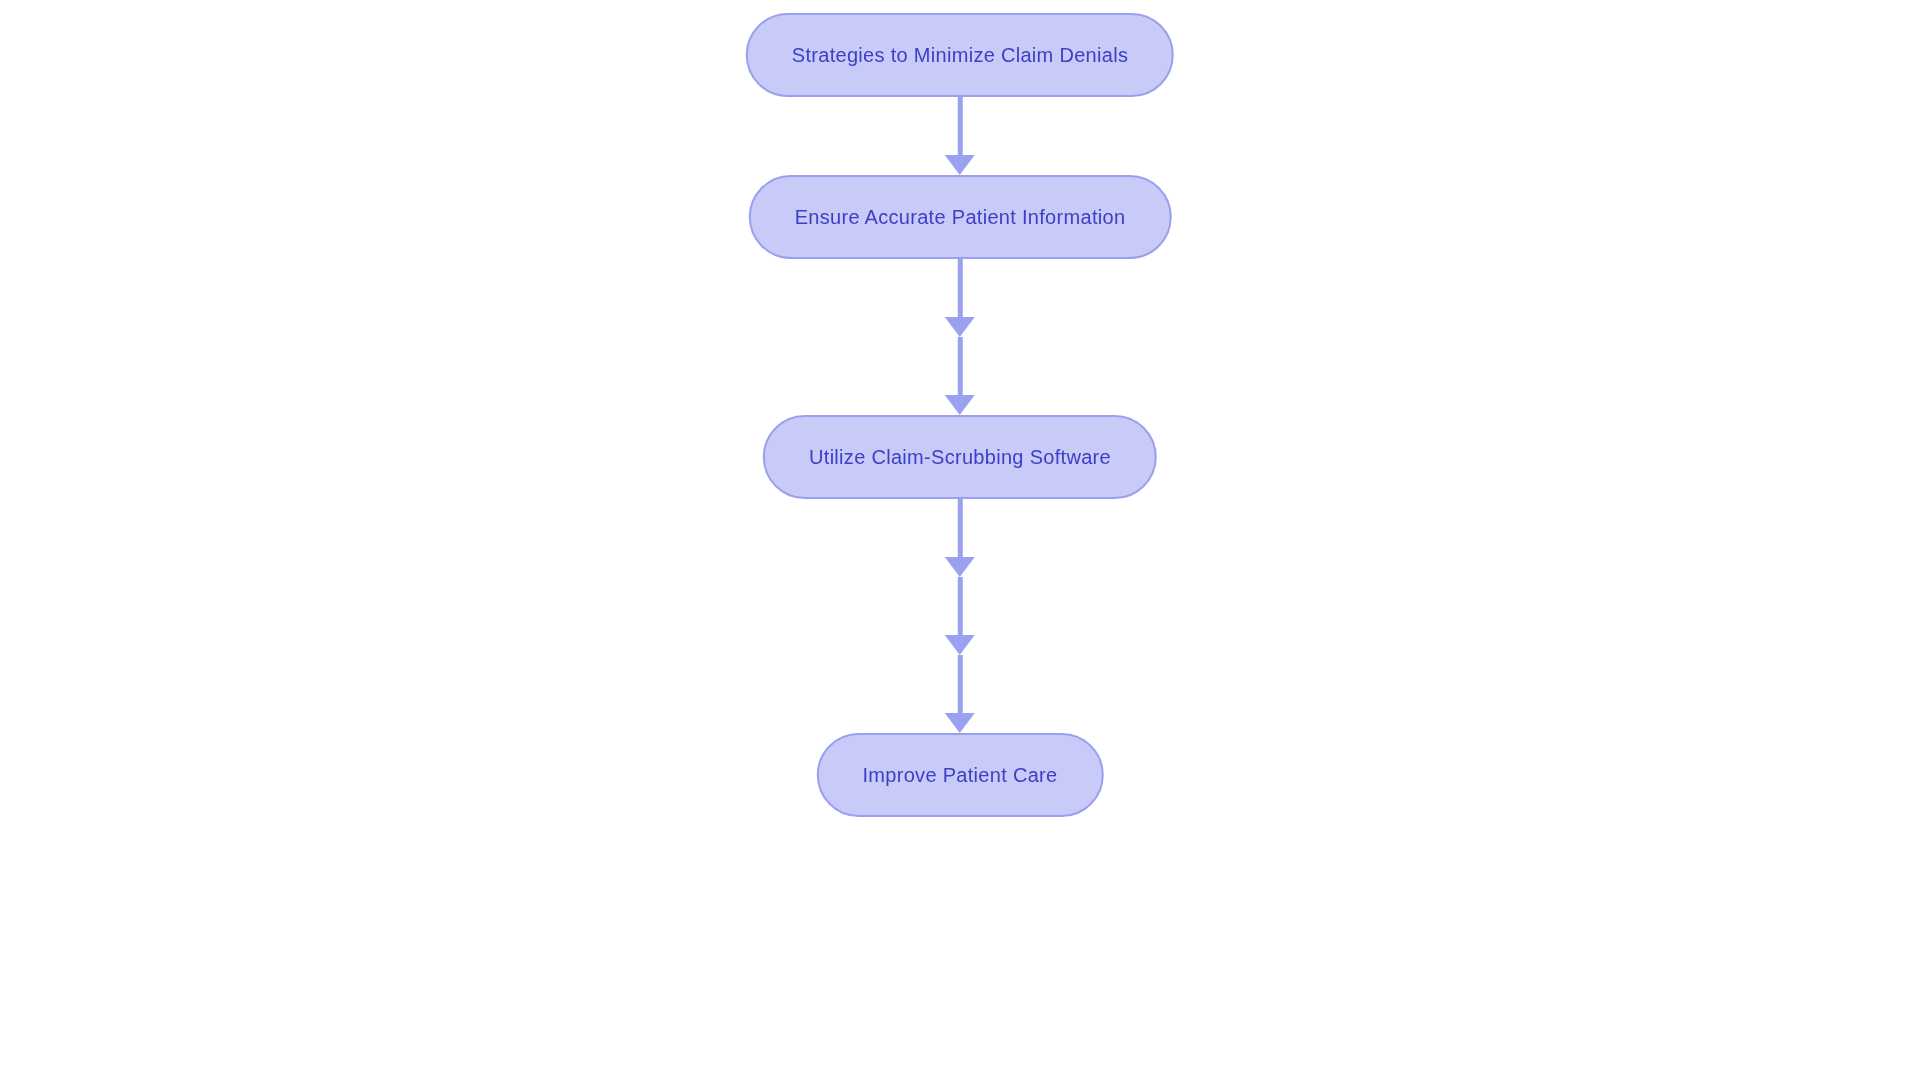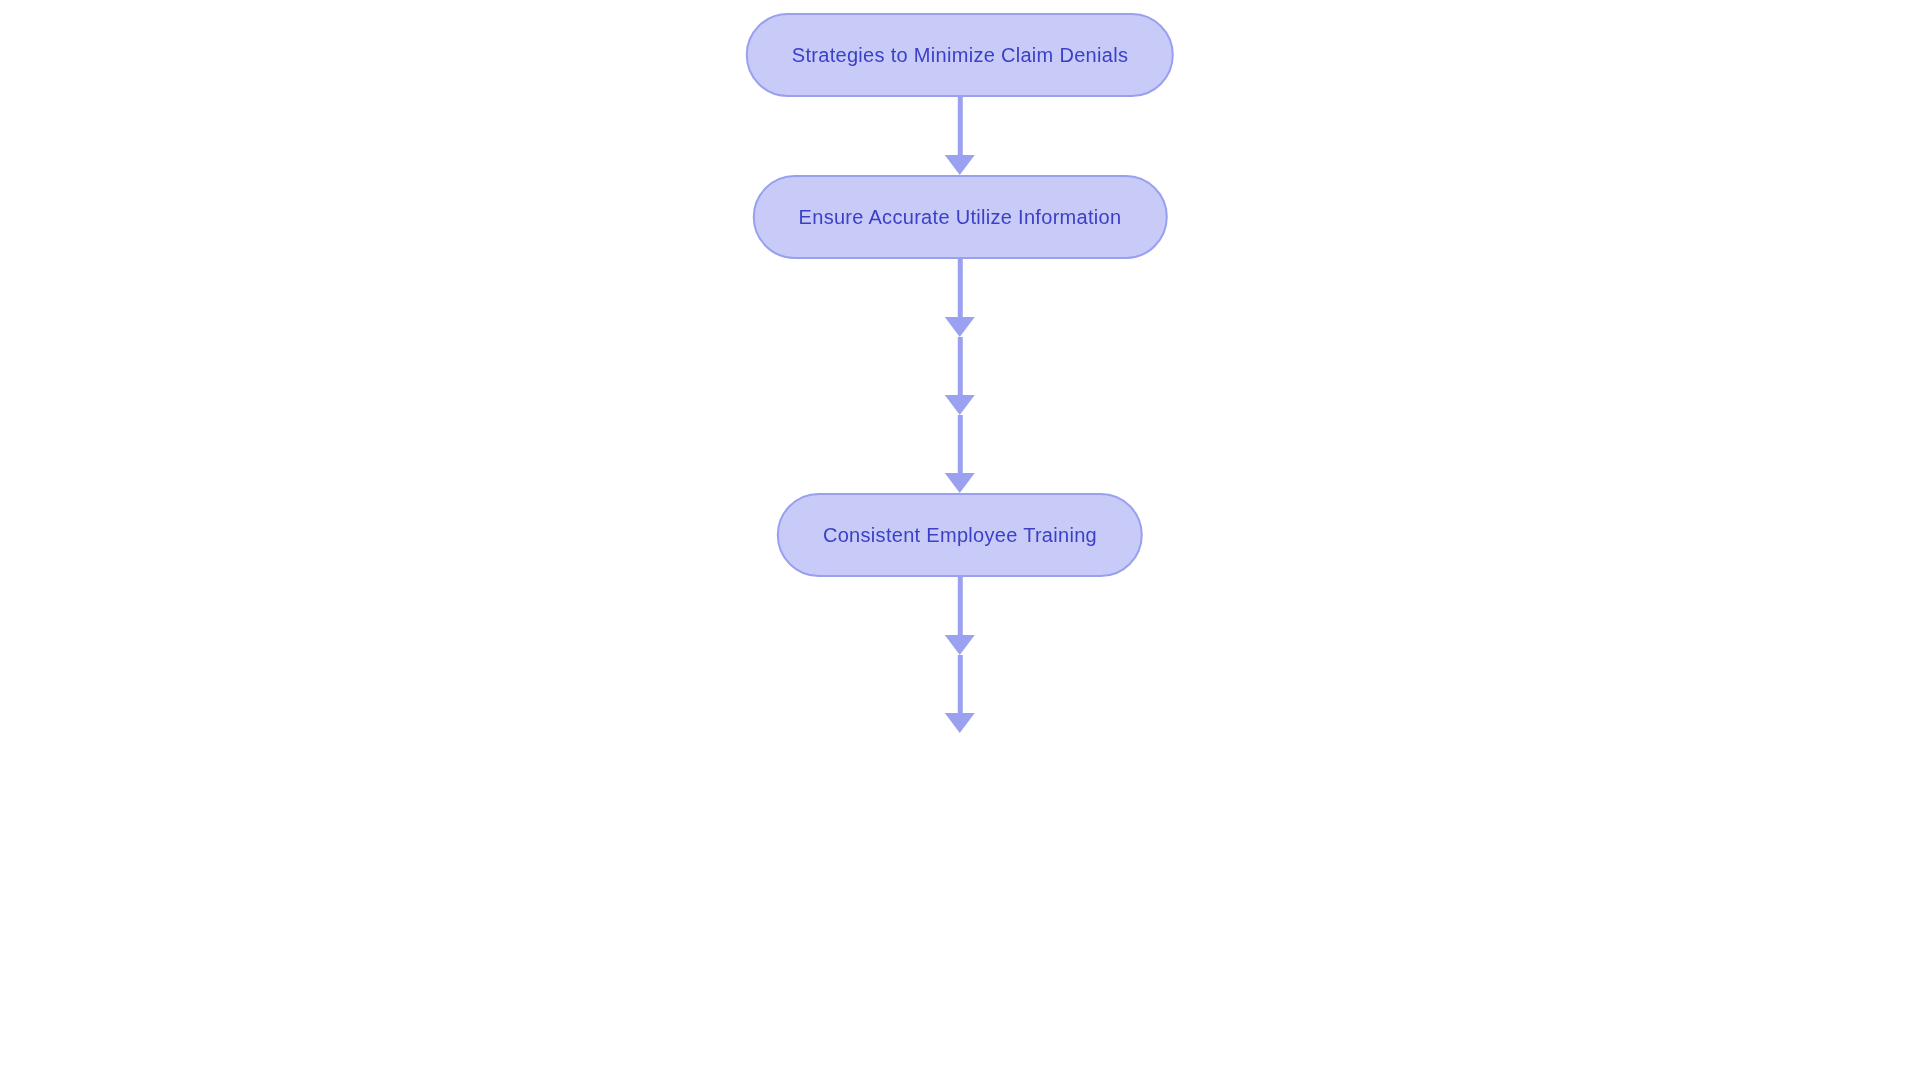--- a/index.html
+++ b/index.html
@@ -68,50 +68,53 @@
     <div class="node">
       <span>Strategies to Minimize Claim Denials</span>
     </div>
 
     <div class="connector">
       <div class="line"></div>
       <div class="head"></div>
     </div>
 
     <div class="node">
-      <span>Ensure Accurate Utilize Information</span>
+      <span>Ensure Accurate Patient Information</span>
+    </div>
+
+    <div class="connector">
+      <div class="line"></div>
+      <div class="head"></div>
+    </div>
+
+
+    <div class="connector">
+      <div class="line"></div>
+      <div class="head"></div>
+    </div>
+
+    <div class="node">
+      <span>Utilize Claim-Scrubbing Software</span>
     </div>
 
     <div class="connector">
       <div class="line"></div>
       <div class="head"></div>
     </div>
 
 
     <div class="connector">
       <div class="line"></div>
       <div class="head"></div>
     </div>
 
 
     <div class="connector">
       <div class="line"></div>
       <div class="head"></div>
     </div>
 
     <div class="node">
-      <span>Consistent Employee Training</span>
+      <span>Improve Patient Care</span>
     </div>
-
-    <div class="connector">
-      <div class="line"></div>
-      <div class="head"></div>
-    </div>
-
-
-    <div class="connector">
-      <div class="line"></div>
-      <div class="head"></div>
-    </div>
-
 
   </div>
 </div>
 
 </body></html>

